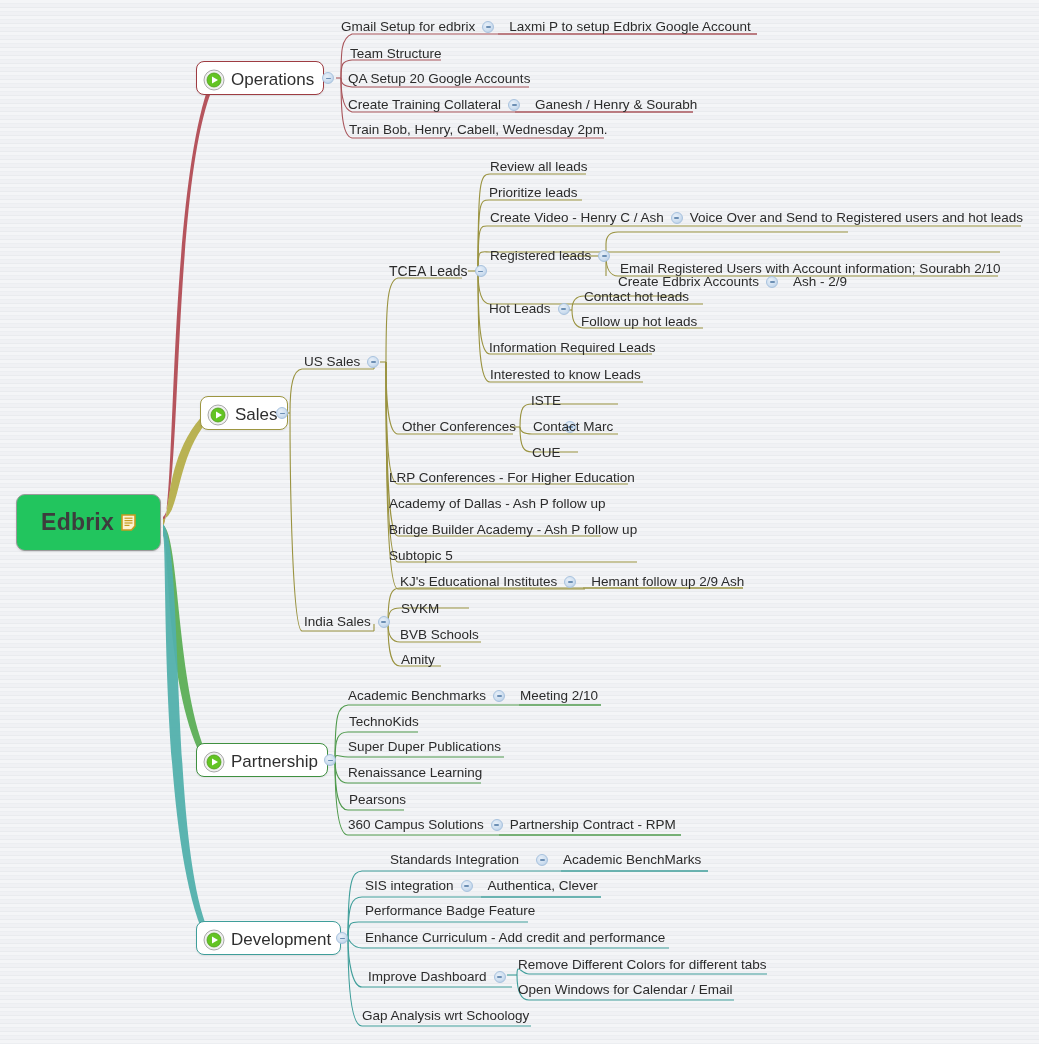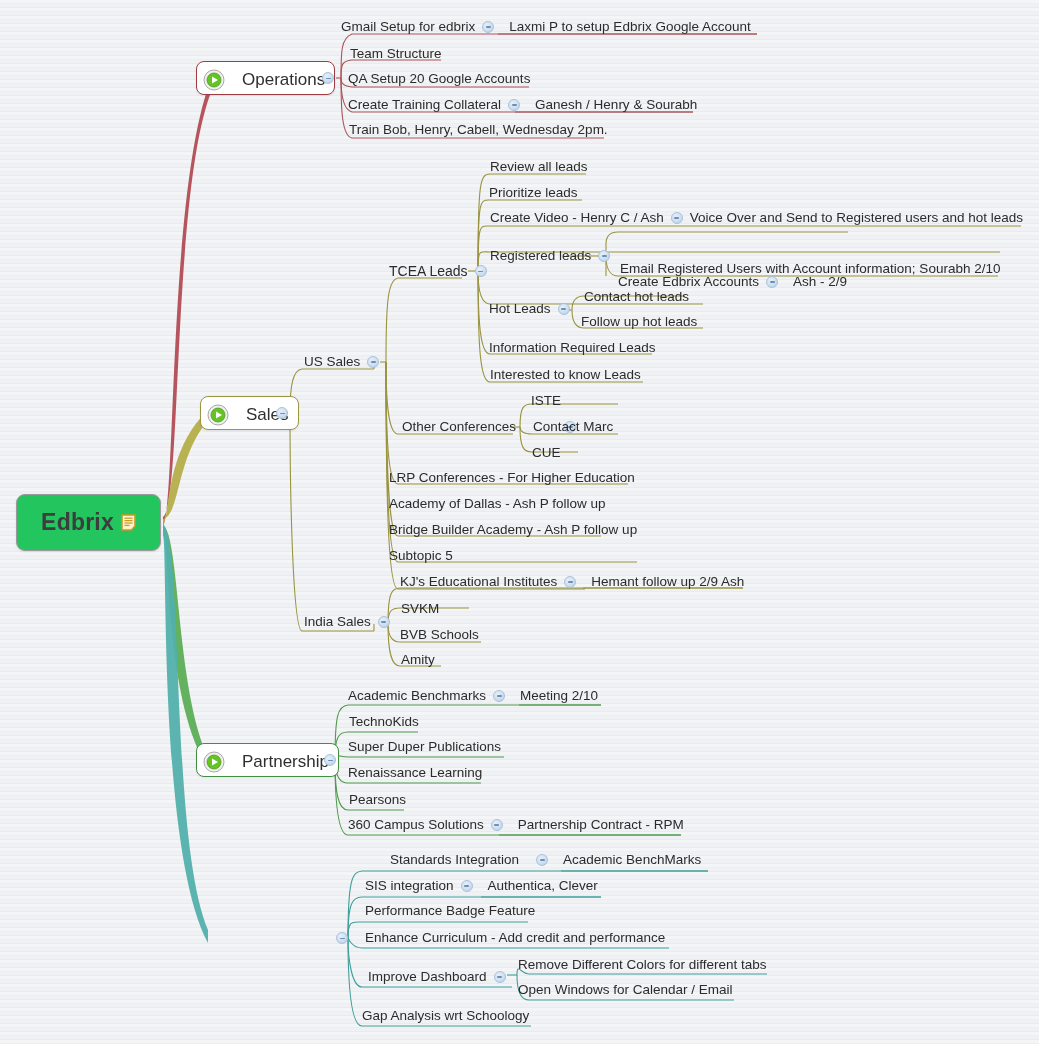--- a/index.html
+++ b/index.html
@@ -57,21 +57,21 @@
   
   .main-node {
     position: absolute;
     height: 34px;
     background: #ffffff;
     border: 1.4px solid #888;
     border-radius: 8px;
     display: flex;
     align-items: center;
     padding: 4px 9px 0 6px;
-    gap: 17px;
+    gap: 6px;
     box-shadow: 0 1px 2px rgba(0,0,0,0.08);
   }
   .main-node .m-label {
     font-size: 17px;
     color: #2f2f2f;
     white-space: nowrap;
   }
   .main-node.op   { border-color: #9e3c42; }
   .main-node.sal  { border-color: #9d9641; }
   .main-node.par  { border-color: #3f9040; }
@@ -277,20 +277,30 @@
       <svg class="play-icon" viewBox="0 0 22 22" xmlns="http://www.w3.org/2000/svg">
         <circle cx="11" cy="11" r="10" fill="#f0f0f0" stroke="#a9a9a9" stroke-width="1"></circle>
         <circle cx="11" cy="11" r="7" fill="#63c423" stroke="#4f9c1b" stroke-width="0.8"></circle>
         <path d="M9,7.5 L15,11 L9,14.5 Z" fill="#ffffff"></path>
       </svg>
     </span>
     <span class="m-label">Partnership</span>
   </div>
   <span class="collapse-badge" style="position:absolute; left:324px; top:754px;"></span>
 
+  <div class="main-node dev" style="left:196px; top:921px;">
+    <span>
+      <svg class="play-icon" viewBox="0 0 22 22" xmlns="http://www.w3.org/2000/svg">
+        <circle cx="11" cy="11" r="10" fill="#f0f0f0" stroke="#a9a9a9" stroke-width="1"></circle>
+        <circle cx="11" cy="11" r="7" fill="#63c423" stroke="#4f9c1b" stroke-width="0.8"></circle>
+        <path d="M9,7.5 L15,11 L9,14.5 Z" fill="#ffffff"></path>
+      </svg>
+    </span>
+    <span class="m-label">Development</span>
+  </div>
   <span class="collapse-badge" style="position:absolute; left:336px; top:932px;"></span>
 
   <div class="topic lvl2" style="left:341px; top:20px;">
     <span class="t-text">Gmail Setup for edbrix</span>
     <span class="collapse-badge"></span>
     <span class="t-text" style="margin-left:8px;">Laxmi P to setup Edbrix Google Account</span>
   </div>
   <div class="topic lvl2" style="left:350px; top:47px;">
     <span class="t-text">Team Structure</span>
   </div>
@@ -413,21 +423,21 @@
   </div>
   <div class="topic" style="left:348px; top:766px;">
     <span class="t-text">Renaissance Learning</span>
   </div>
   <div class="topic" style="left:349px; top:793px;">
     <span class="t-text">Pearsons</span>
   </div>
   <div class="topic" style="left:348px; top:818px;">
     <span class="t-text">360 Campus Solutions</span>
     <span class="collapse-badge"></span>
-    <span class="t-text" style="margin-left:8px;">Partnership Contract - RPM</span>
+    <span class="t-text" style="margin-left:0;">Partnership Contract - RPM</span>
   </div>
 
   <div class="topic" style="left:390px; top:853px;">
     <span class="t-text">Standards Integration</span>
     <span class="collapse-badge" style="margin-left:10px;"></span>
     <span class="t-text" style="margin-left:8px;">Academic BenchMarks</span>
   </div>
   <div class="topic" style="left:365px; top:879px;">
     <span class="t-text">SIS integration</span>
     <span class="collapse-badge"></span>

